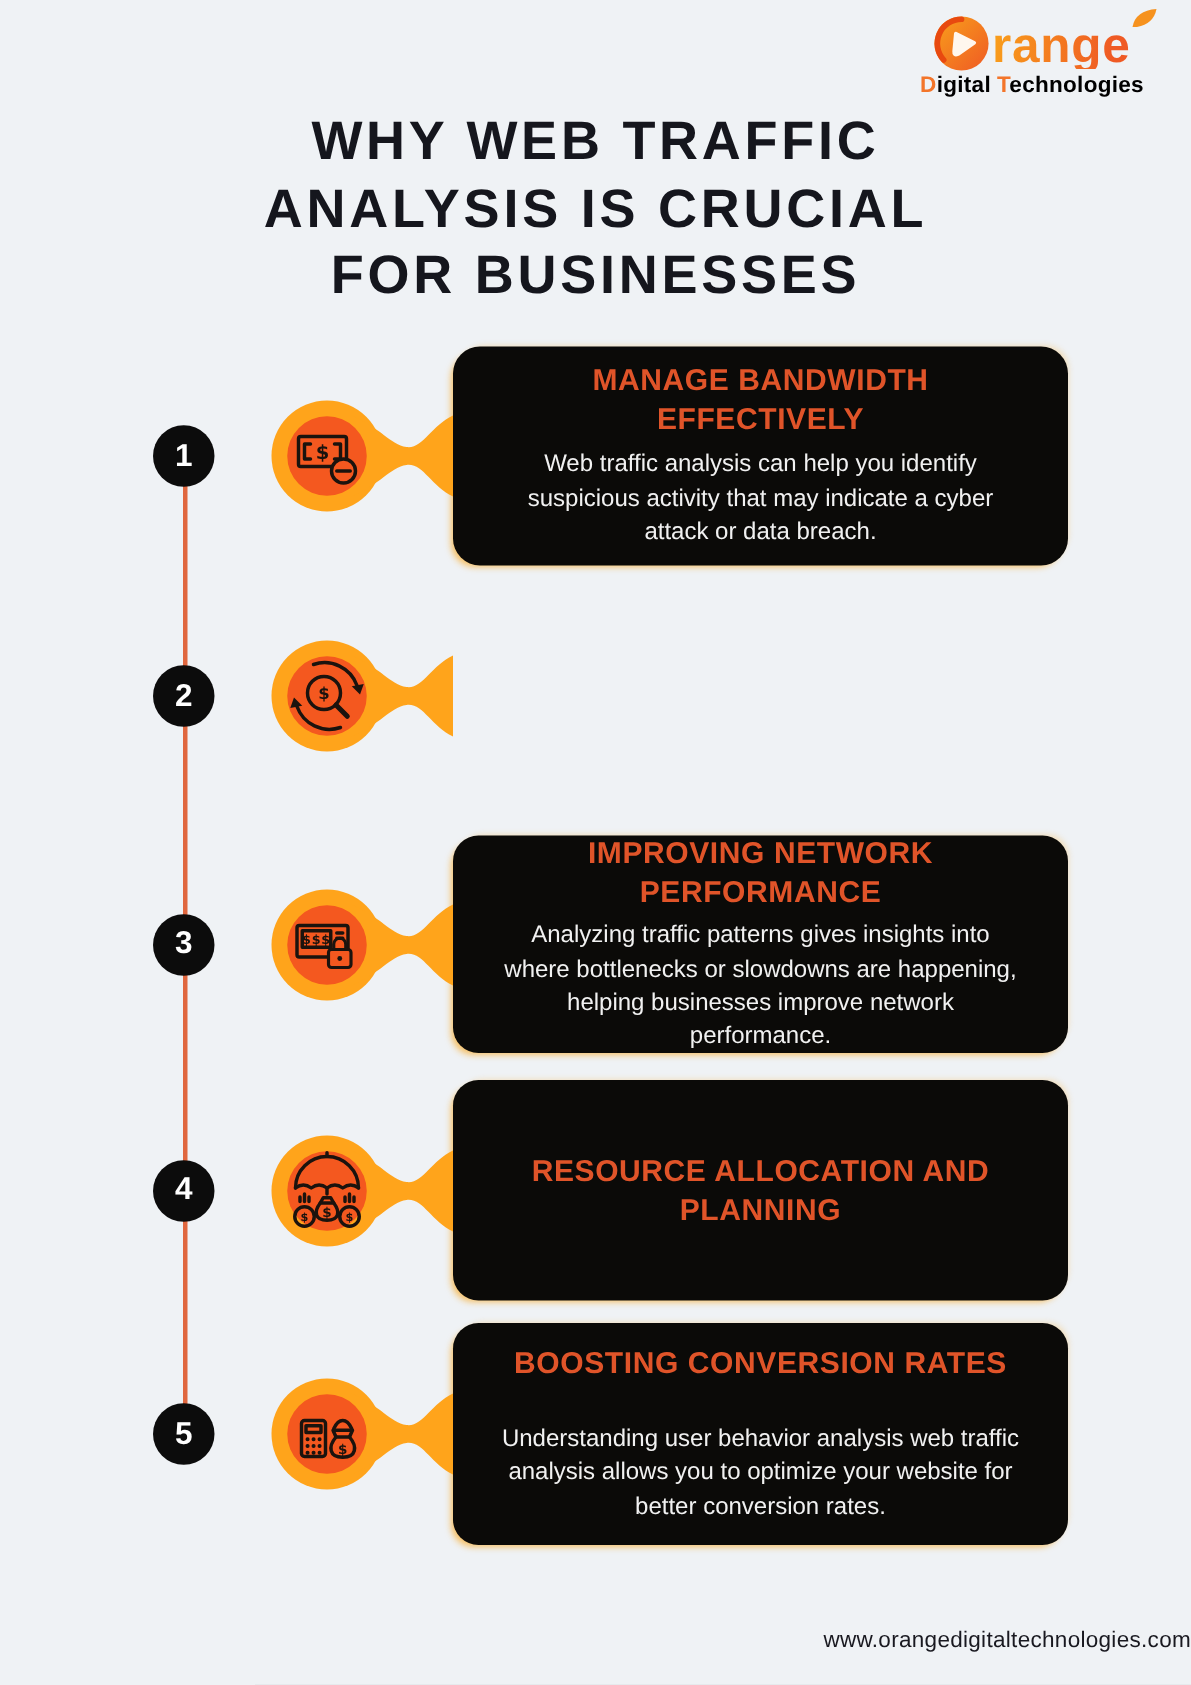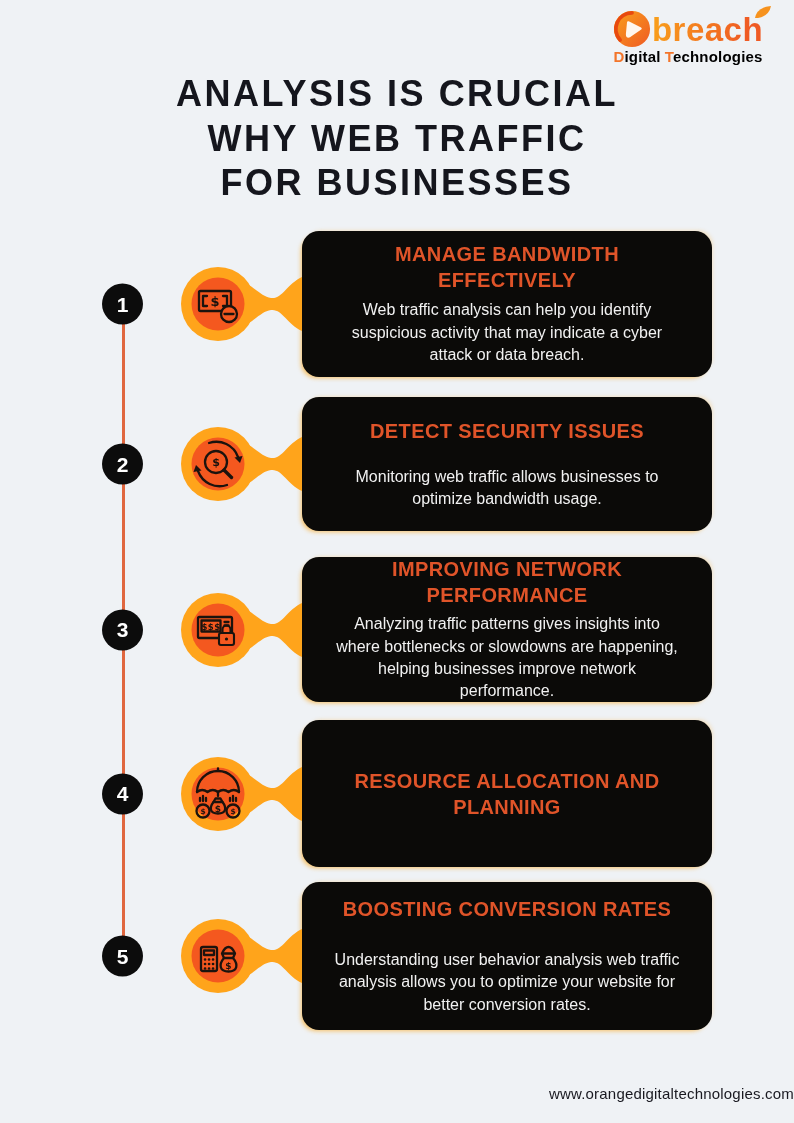--- a/index.html
+++ b/index.html
@@ -77,33 +77,33 @@
         <defs>
           <linearGradient id="og" x1="0" y1="0" x2="1" y2="1">
             <stop offset="0" stop-color="#f9a11b"></stop>
               <stop offset="1" stop-color="#ef5a24"></stop>
           </linearGradient>
         </defs>
         <circle cx="20" cy="20" r="19" fill="url(#og)"></circle>
         <path d="M20 3 a17 17 0 0 0 -12.5 28.5" fill="none" stroke="#e8490f" stroke-width="4" stroke-linecap="round"></path>
         <path d="M16 13 L29 19.5 L17.5 27.5 Q14.5 28.8 14.8 25.5 Z" fill="#fff7ee" stroke="#fff7ee" stroke-width="2.5" stroke-linejoin="round"></path>
       </svg>
-      <span class="brand-name"><span>breach</span></span>
+      <span class="brand-name"><span>range</span></span>
       <svg class="leaf" viewBox="0 0 18 14">
         <path d="M1 13 Q3 2 17 1 Q15 11 4 13 Z" fill="#f6921e"></path>
       </svg>
     </div>
     <div class="logo-tagline">
       <span class="tag-word">Digital</span><span class="tag-word">Technologies</span>
     </div>
   </div>
 
   <h1 class="page-title">
+    <span class="tline">WHY WEB TRAFFIC</span>
     <span class="tline">ANALYSIS IS CRUCIAL</span>
-    <span class="tline">WHY WEB TRAFFIC</span>
     <span class="tline">FOR BUSINESSES</span>
   </h1>
 
   <div class="timeline-line"></div>
 
   <main class="timeline">
   <section class="row" style="top: 231px; height: 146px;">
     <div class="num">
           <span class="num-text">1</span>
         </div>
@@ -113,21 +113,21 @@
   <circle cx="40" cy="40" r="26.5" fill="#f4581f"></circle>
     <g fill="none" stroke="#1b130e" stroke-width="2.3" stroke-linecap="round" stroke-linejoin="round">
       <rect x="21" y="27" width="32" height="20" rx="1.5"></rect>
       <path d="M29 32 h-4 v10 h4"></path>
             <path d="M45 32 h4 v10 h-4"></path>
     </g>
     <text x="37" y="42" font-size="13" font-family="DejaVu Sans, sans-serif" font-weight="bold" fill="#1b130e" text-anchor="middle">$</text>
     <circle cx="51" cy="50" r="8" fill="#f4581f" stroke="#1b130e" stroke-width="2.3"></circle>
     <path d="M46.5 50 h9" stroke="#1b130e" stroke-width="2.3" stroke-linecap="round"></path>
         </svg>
-    <article class="card" style="gap: 6px;">
+    <article class="card" style="gap: 6px; border-radius: 18px;">
       <h2 class="card-title">MANAGE BANDWIDTH EFFECTIVELY</h2>
       <p class="card-desc">Web traffic analysis can help you identify suspicious activity that may indicate a cyber attack or data breach.</p>
     </article>
   </section>
 
   <section class="row" style="top: 397px; height: 134px;">
     <div class="num">
           <span class="num-text">2</span>
         </div>
     <svg class="bubble" viewBox="0 0 124 80">
@@ -137,24 +137,20 @@
     <g fill="none" stroke="#1b130e" stroke-width="2.3" stroke-linecap="round" stroke-linejoin="round">
       <path d="M31 19 A23 23 0 0 1 60 33"></path>
       <path d="M49 61 A23 23 0 0 1 20 47"></path>
       <circle cx="38" cy="38" r="11"></circle>
       <path d="M46 46 L53.5 53.5" stroke-width="3.4"></path>
     </g>
     <path d="M62 39 l-5.5 -5.5 l8 -1.5 z" fill="#1b130e"></path>
     <path d="M18 41 l5.5 5.5 l-8 1.5 z" fill="#1b130e"></path>
     <text x="38" y="42" font-size="11" font-family="DejaVu Sans, sans-serif" font-weight="bold" fill="#1b130e" text-anchor="middle">$</text>
         </svg>
-    <article class="card" style="gap: 22px;">
-      <h2 class="card-title">DETECT SECURITY ISSUES</h2>
-      <p class="card-desc">Monitoring web traffic allows businesses to optimize bandwidth usage.</p>
-    </article>
   </section>
 
   <section class="row" style="top: 557px; height: 145px;">
     <div class="num">
           <span class="num-text">3</span>
         </div>
     <svg class="bubble" viewBox="0 0 124 80">
   <circle cx="40" cy="40" r="37" fill="#ffa41b"></circle>
   <path d="M56 13 C76 21 82 32.5 93 34 C104 35.5 109 20 124 13 L124 67 C109 60 104 44.5 93 46 C82 47.5 76 59 56 67 Z" fill="#ffa41b"></path>
   <circle cx="40" cy="40" r="26.5" fill="#f4581f"></circle>

